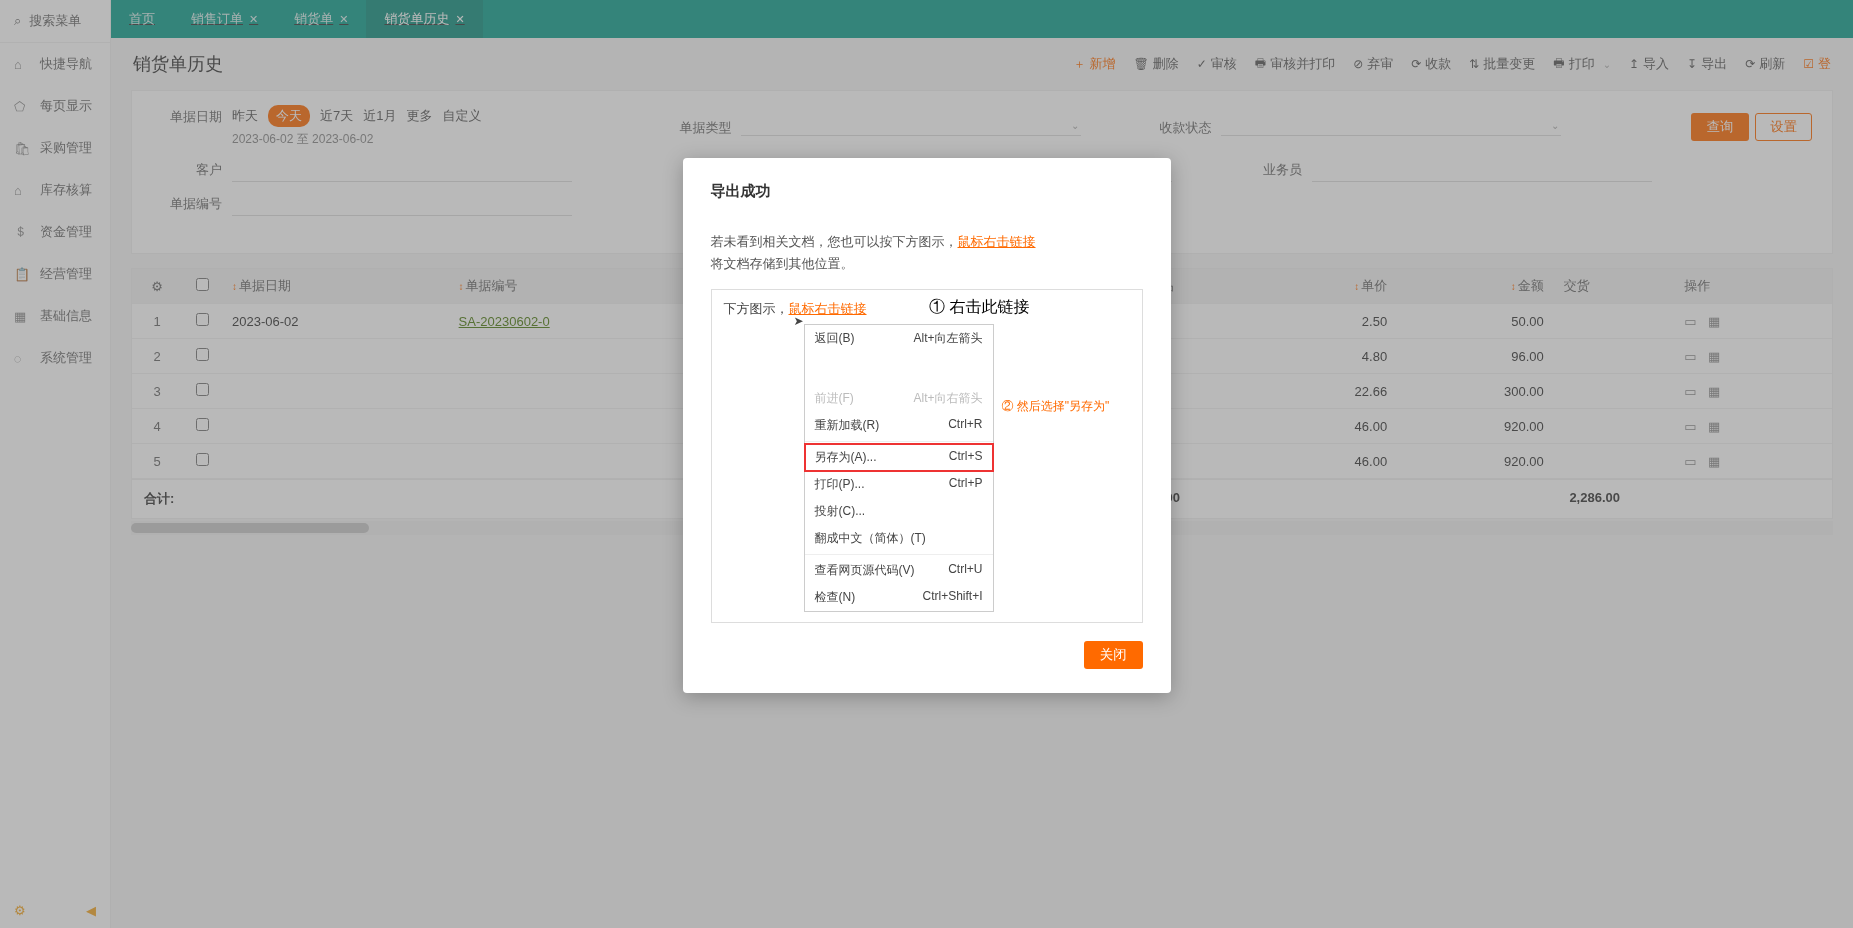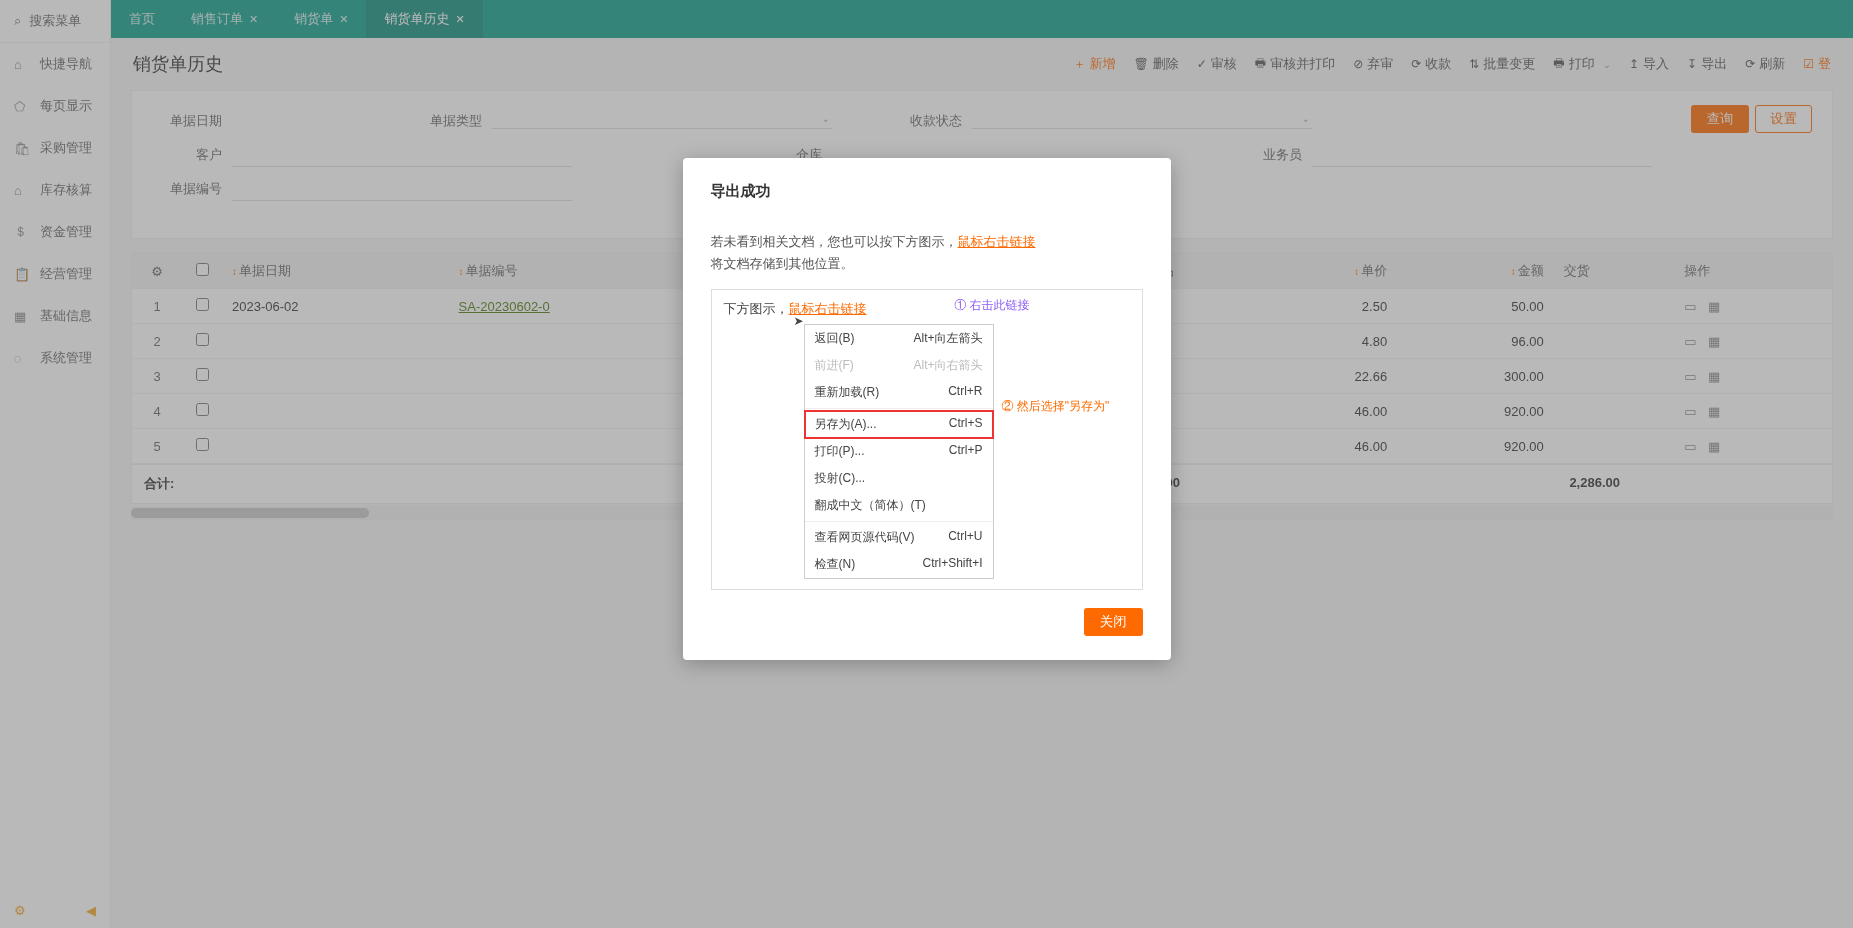--- a/index.html
+++ b/index.html
@@ -13,21 +13,21 @@
 .sidebar-search .icon { margin-right: 8px; }
 .sidebar-item { display: flex; align-items: center; padding: 12px 14px; color: #666; cursor: pointer; }
 .sidebar-item .icon { width: 18px; margin-right: 8px; color: #888; }
 .sidebar-footer { margin-top: auto; display: flex; justify-content: space-between; padding: 10px 14px; }
 .sidebar-footer .icon { color: #f5a623; cursor: pointer; }
 
 
 .main { flex: 1; display: flex; flex-direction: column; background: #f6f6f6; }
 
 
-.tabs { display: flex; background: #0e9e8c; height: 38px; }
+.tabs { display: flex; background: #0e9e8c; height: 38px; text-decoration: underline; }
 .tab { padding: 0 18px; display: flex; align-items: center; color: rgba(255,255,255,0.85); cursor: pointer; position: relative; }
 .tab.active { background: #108f7e; color: #fff; }
 .tab .close { margin-left: 6px; font-size: 11px; }
 
 
 .page-header { display: flex; align-items: center; justify-content: space-between; padding: 14px 22px; background: #f6f6f6; }
 .page-title { font-size: 18px; color: #333; }
 .toolbar { display: flex; gap: 18px; }
 .tool-btn { display: flex; align-items: center; gap: 4px; color: #555; cursor: pointer; font-size: 13px; }
 .tool-btn.orange { color: #ff6a00; }
@@ -81,24 +81,24 @@
 
 
 .modal-overlay { position: absolute; inset: 0; background: rgba(100,100,100,0.45); display: flex; align-items: flex-start; justify-content: center; padding-top: 158px; }
 .modal { width: 488px; background: #fff; border-radius: 4px; box-shadow: 0 4px 20px rgba(0,0,0,0.25); padding: 24px 28px; }
 .modal-title { font-size: 15px; font-weight: bold; margin-bottom: 30px; }
 .modal-text { color: #555; font-size: 13px; line-height: 1.7; margin-bottom: 14px; }
 .modal-text .hl { color: #ff6a00; text-decoration: underline; }
 .modal-illustration { border: 1px solid #ddd; padding: 10px 12px; margin-bottom: 18px; position: relative; }
 .illus-top { font-size: 13px; color: #444; margin-bottom: 6px; position: relative; }
 .illus-top .hl { color: #ff6a00; text-decoration: underline; }
-.illus-callout1 { position: absolute; right: 100px; top: -3px; color: #8b5cf6; font-size: 12px; }
+.illus-callout1 { position: absolute; right: 100px; top: -3px; color: #000000; font-size: 16px; }
 .ctx-menu { border: 1px solid #ccc; width: 190px; margin-left: 80px; background: #fff; font-size: 12px; }
 .ctx-item { display: flex; justify-content: space-between; padding: 5px 10px; color: #444; }
-.ctx-item.disabled { color: #bbb; }
+.ctx-item.disabled { color: #bbb; margin-top: 33px; }
 .ctx-item.highlight { outline: 2px solid #e33; outline-offset: -1px; }
 .ctx-sep { border-top: 1px solid #eee; margin: 2px 0; }
 .illus-callout2 { position: absolute; left: 290px; top: 108px; color: #ff6a00; font-size: 12px; }
 .modal-footer { text-align: right; }
 .cursor-arrow { position: absolute; left: 70px; top: 14px; font-size: 12px; }
 
 .chev { font-size: 10px; color: #aaa; margin-left:4px;}
 input[type=checkbox] { cursor: pointer; }
 </style>
 </head>
@@ -222,20 +222,31 @@
             <span class="glyph">☑</span>
             <span>登</span>
           </div>
         </div>
     </div>
 
     <div class="filter-panel">
       <div class="filter-row">
         <div class="filter-group" style="align-items:flex-start;">
           <div class="filter-label">单据日期</div>
+          <div>
+            <div class="date-opts" id="date-opts">
+                <span class="date-opt">昨天</span>
+                <span class="date-opt active">今天</span>
+                <span class="date-opt">近7天</span>
+                <span class="date-opt">近1月</span>
+                <span class="date-opt">更多</span>
+                <span class="date-opt">自定义</span>
+              </div>
+            <div class="date-range">2023-06-02 至 2023-06-02</div>
+          </div>
         </div>
         <div class="filter-group" style="margin-left:120px;">
           <div class="filter-label">单据类型</div>
           <div class="filter-select">
               <span class="chev" style="float:right;">⌄</span>
             </div>
         </div>
         <div class="filter-group">
           <div class="filter-label">收款状态</div>
           <div class="filter-select">

